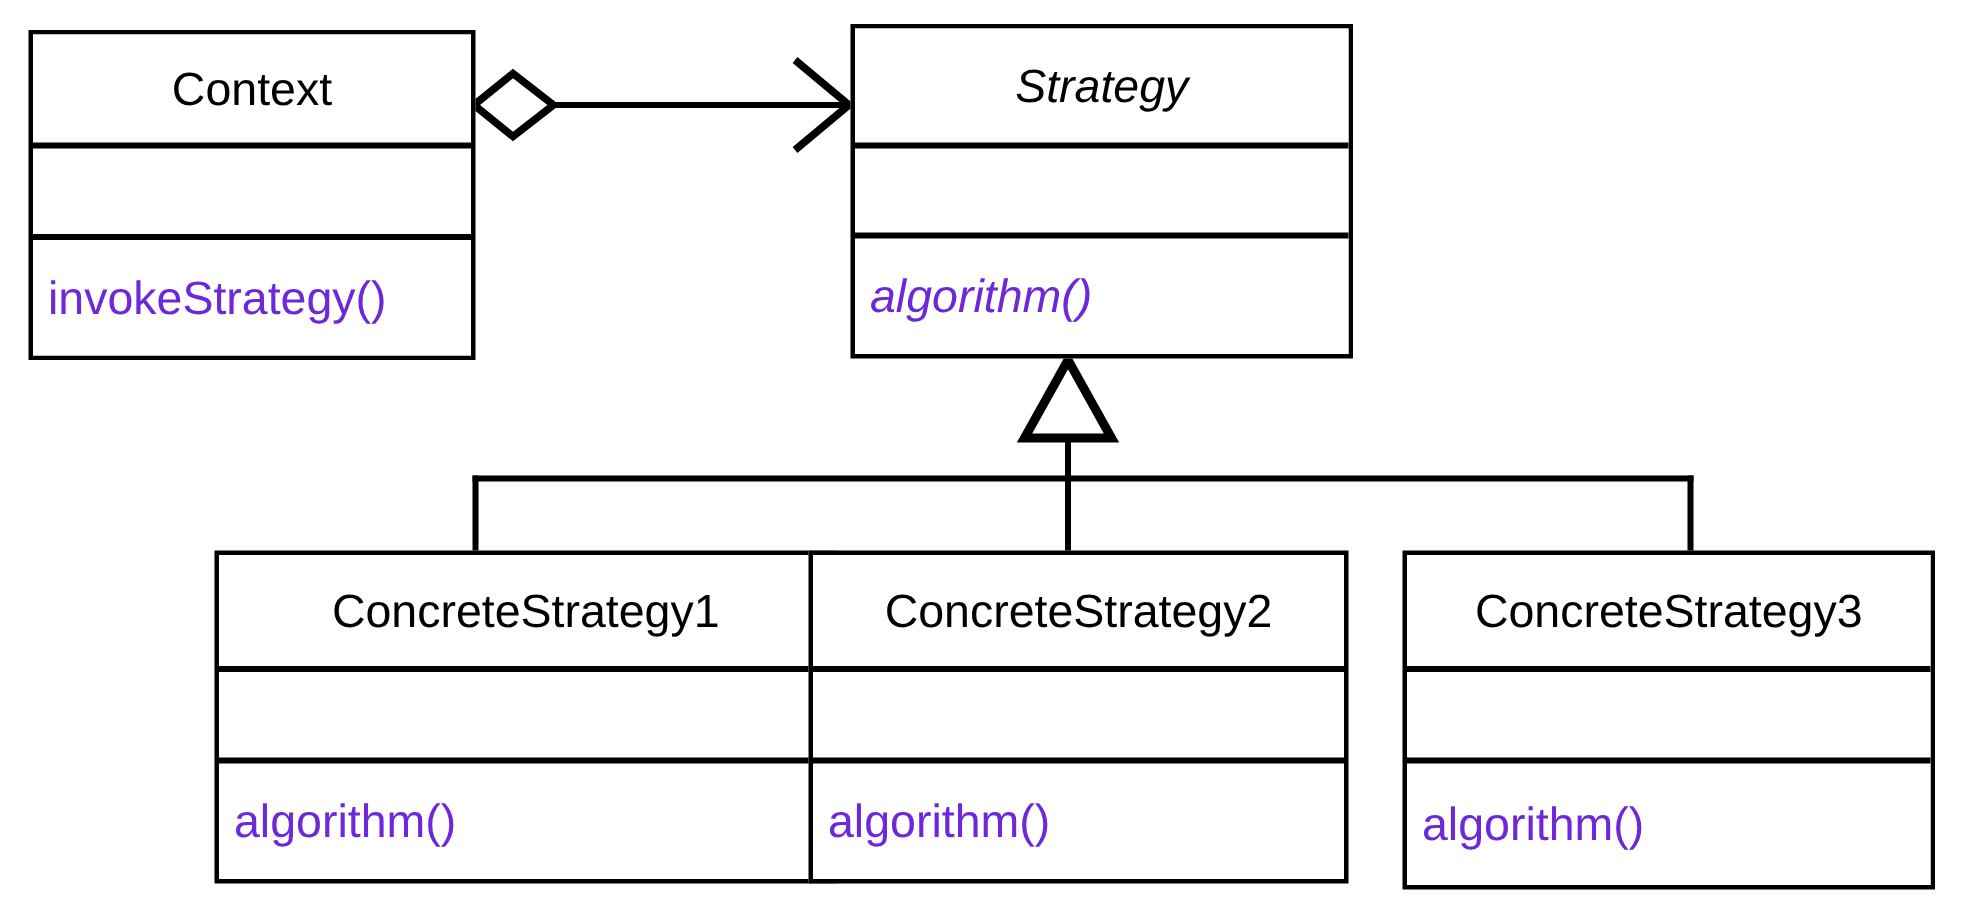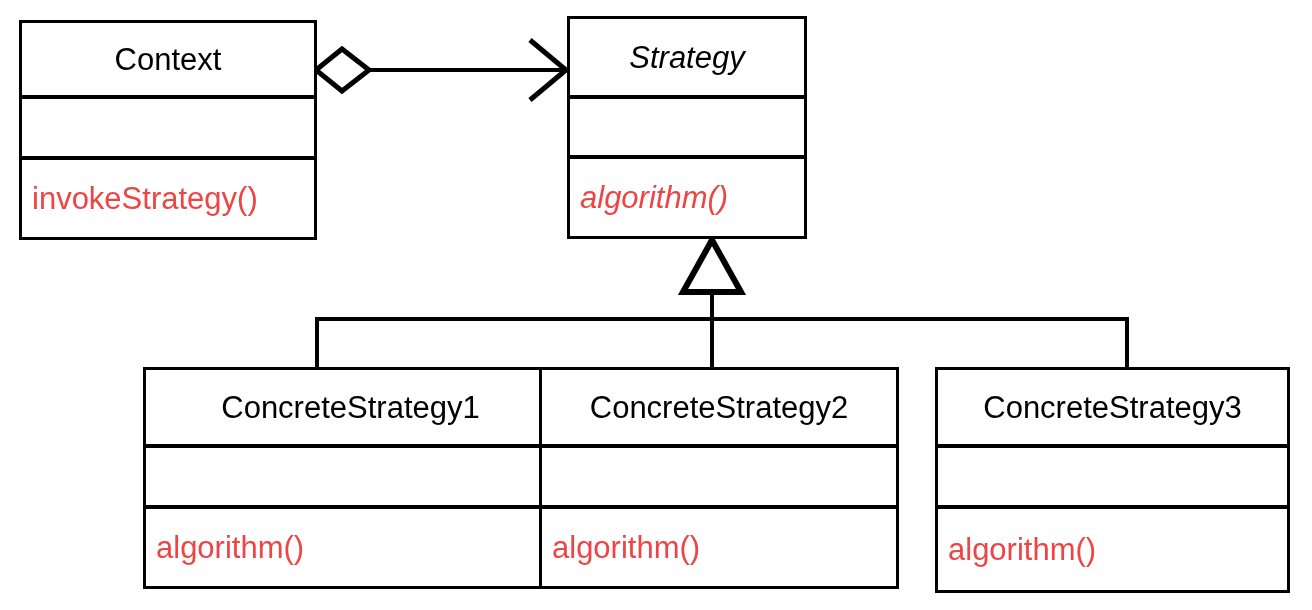--- a/index.html
+++ b/index.html
@@ -45,21 +45,21 @@
     color: #000000;
     white-space: nowrap;
   }
   .uml-members {
     display: flex;
     align-items: center;
     justify-content: flex-start;
     padding-left: 10px;
     font-size: 31px;
     line-height: 1;
-    color: #ef4444;
+    color: #6d28d9;
     white-space: nowrap;
   }
   .uml-attrs { }
   .abstract-text {
     font-style: italic;
   }
 
   
   .line-h {
     position: absolute;
@@ -104,21 +104,21 @@
 
     <polygon points="712,240 741,292 683,292" fill="#ffffff" stroke="#000000" stroke-width="6" stroke-linejoin="miter"></polygon>
   </svg>
 
   <div class="uml-class" style="left:19px; top:20px; width:298px; height:220px;">
     <div class="uml-compartment uml-name" style="height:72px;">Context</div>
     <div class="uml-compartment uml-members uml-attrs" style="height:61px;"></div>
     <div class="uml-compartment uml-members" style="flex:1 1 auto;">invokeStrategy()</div>
   </div>
 
-  <div class="uml-class" style="left:567px; top:16px; width:240px; height:223px;">
+  <div class="uml-class" style="left:567px; top:16px; width:335px; height:223px;">
     <div class="uml-compartment uml-name abstract-text" style="height:76px;">Strategy</div>
     <div class="uml-compartment uml-members uml-attrs" style="height:60px;"></div>
     <div class="uml-compartment uml-members abstract-text" style="flex:1 1 auto;">algorithm()</div>
   </div>
 
   <div class="uml-class" style="left:143px; top:367px; width:415px; height:222px;">
     <div class="uml-compartment uml-name" style="height:74px;">ConcreteStrategy1</div>
     <div class="uml-compartment uml-members uml-attrs" style="height:61px;"></div>
     <div class="uml-compartment uml-members" style="flex:1 1 auto;">algorithm()</div>
   </div>

